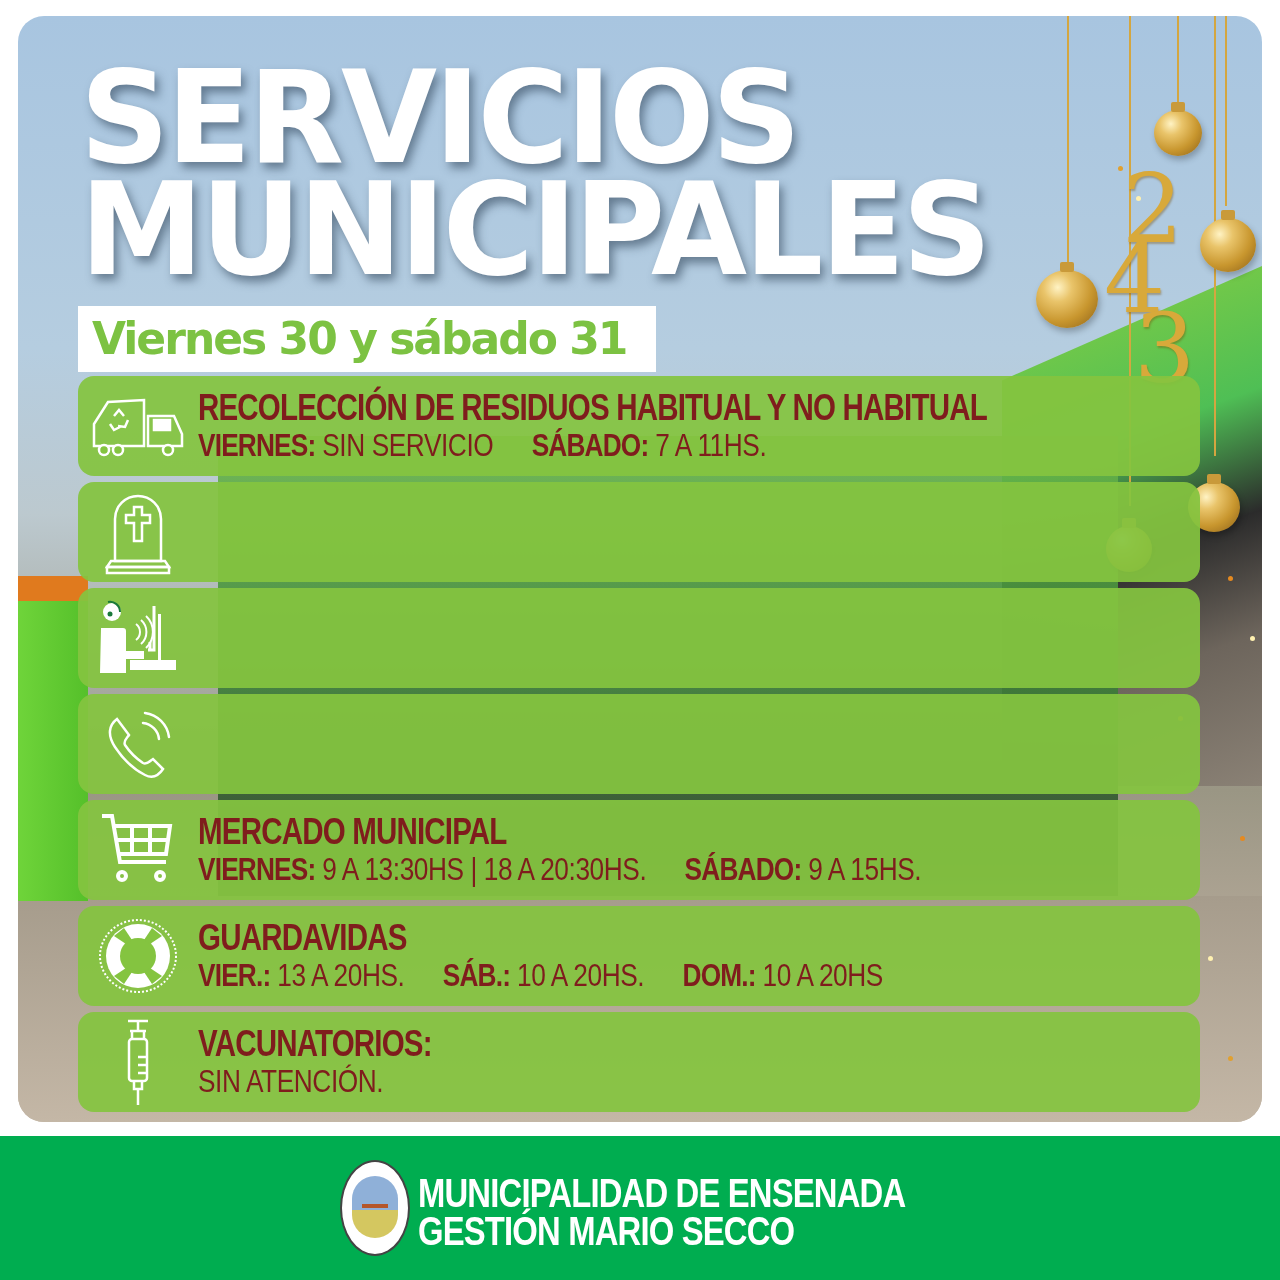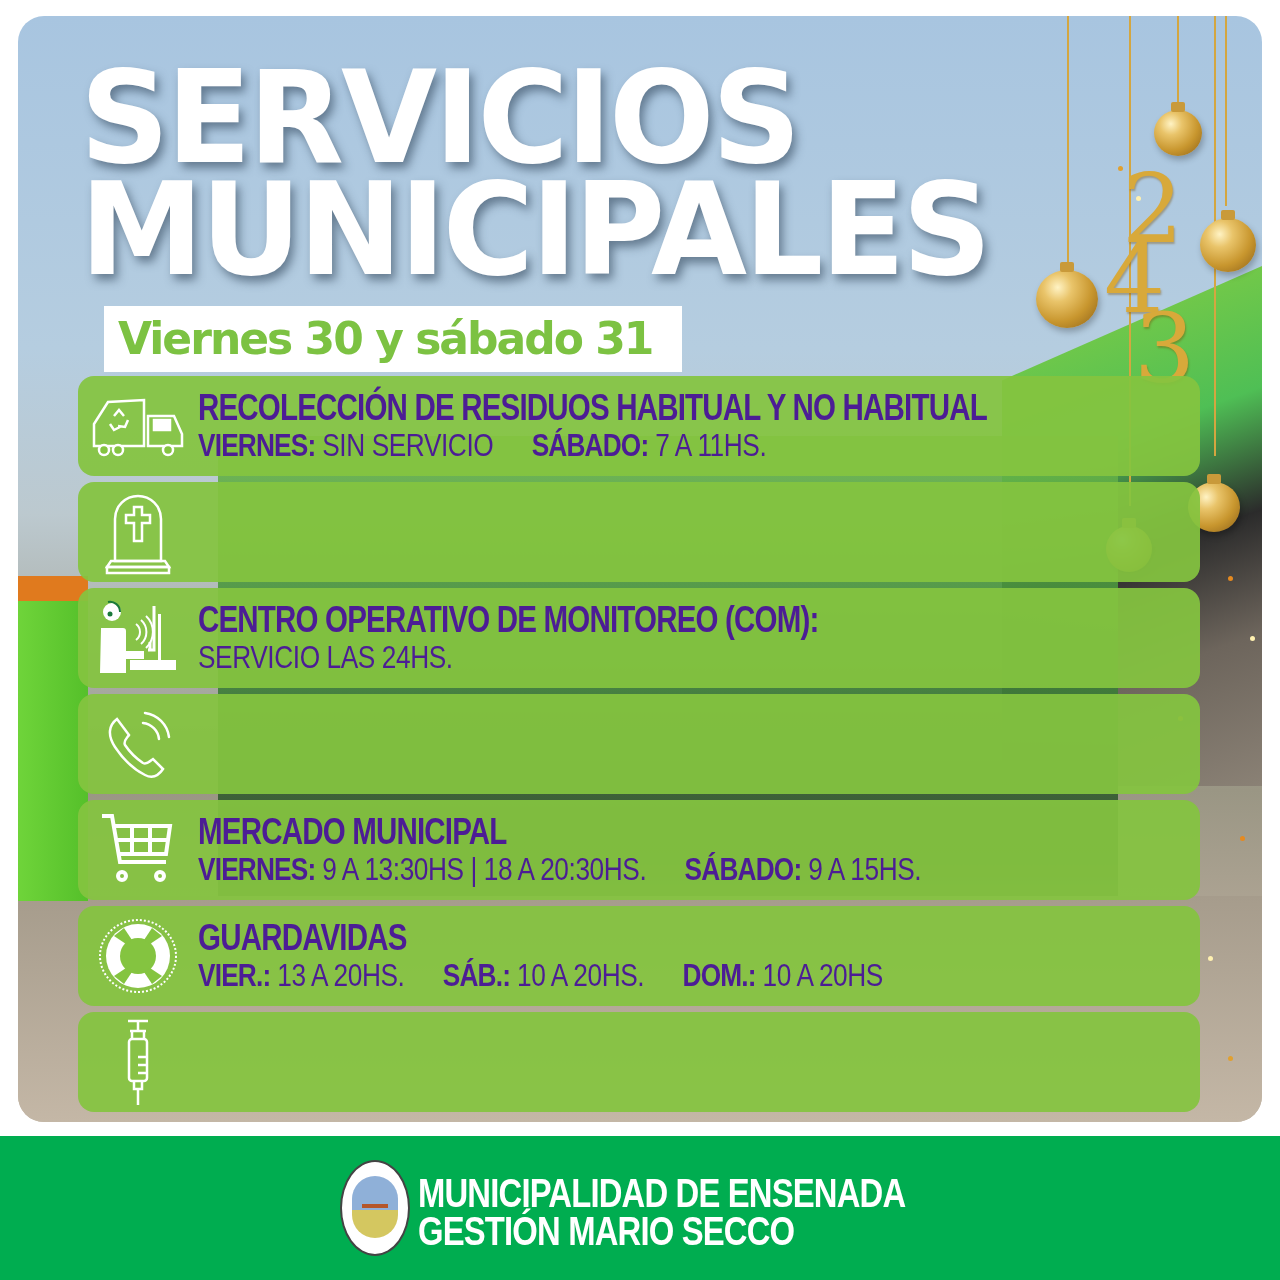--- a/index.html
+++ b/index.html
@@ -41,36 +41,36 @@
       font-family: "DejaVu Sans", sans-serif; font-weight: bold;
       font-size: 128px; line-height: 112px; letter-spacing: -3px;
       text-shadow: 4px 6px 10px rgba(40,60,80,0.55);
       transform: scaleX(0.97); transform-origin: left top;
     }
     .title .line { display: block; }
     .subtitle {
       position: absolute; left: 78px; top: 306px; height: 66px;
       background: #ffffff; padding: 0 30px 0 14px;
       color: #7cc242; font-family: "DejaVu Sans", sans-serif; font-weight: bold;
-      font-size: 44px; line-height: 66px; letter-spacing: -2px; margin-left: 26px;
+      font-size: 44px; line-height: 66px; letter-spacing: -2px;
     }
 
     
     .rows { position: absolute; left: 78px; top: 376px; width: 1122px; }
     .row {
       position: relative; height: 100px; margin-bottom: 6px;
       border-radius: 16px; background: rgba(132, 196, 64, 0.93);
       display: flex; align-items: center;
     }
     .row .icon {
       width: 120px; height: 100px; display: flex; align-items: center; justify-content: center;
       flex: 0 0 120px;
     }
     .row .icon svg { display: block; }
-    .row .text { color: #4c1d95; font-family: "Liberation Sans", sans-serif; }
+    .row .text { color: #7f1d1d; font-family: "Liberation Sans", sans-serif; }
     .row .head {
       font-weight: bold; font-size: 36px; line-height: 38px; letter-spacing: -1px;
       transform: scaleX(0.82); transform-origin: left center; white-space: nowrap;
     }
     .row .detail {
       font-size: 32px; line-height: 36px; white-space: nowrap; letter-spacing: -0.5px;
       transform: scaleX(0.82); transform-origin: left center;
     }
     .row .detail b { font-weight: bold; letter-spacing: -1px; }
     .row .detail .gap { display: inline-block; width: 30px; }
@@ -200,26 +200,20 @@
         <circle cx="14" cy="12" r="9"></circle>
         <path d="M10 2 a10 10 0 0 1 12 10" stroke="#1a7a3a" stroke-width="2" fill="none"></path>
         <circle cx="12" cy="14" r="2.5" fill="#1a7a3a"></circle>
         <path d="M3 28 h22 a3 3 0 0 1 3 3 v20 h18 v8 h-18 v14 h-26 z"></path>
         <path d="M56 6 v44 h-4 v-8 M56 50 h-6" stroke="#fff" stroke-width="3" fill="none"></path>
         <rect x="32" y="60" width="46" height="10"></rect>
         <rect x="60" y="14" width="3" height="46"></rect>
         <path d="M38 24 a10 10 0 0 1 0 16 M43 20 a16 16 0 0 1 0 24 M48 16 a22 22 0 0 1 0 32" stroke="#fff" stroke-width="2" fill="none"></path>
       </svg>
     </div>
-    <div class="text">
-      <div class="head">CENTRO OPERATIVO DE MONITOREO (COM):</div>
-      <div class="detail">
-        <span>SERVICIO LAS 24HS.</span>
-      </div>
-    </div>
   </div>
 
   <div class="row single">
     <div class="icon">
       <svg width="70" height="70" viewBox="0 0 70 70" fill="none" stroke="#fff" stroke-width="2.5" stroke-linecap="round">
         <path d="M14 10 c-8 6 -10 16 -2 28 c8 12 18 22 30 28 c8 4 14 0 18 -6 l-10 -10 c-3 2 -6 6 -10 4 c-6 -4 -14 -12 -18 -18 c-2 -4 2 -7 4 -10 z"></path>
         <path d="M40 14 a18 18 0 0 1 16 16"></path>
         <path d="M42 4 a28 28 0 0 1 24 24"></path>
       </svg>
     </div>
@@ -279,20 +273,26 @@
   <div class="row">
     <div class="icon">
       <svg width="40" height="90" viewBox="0 0 40 90" fill="none" stroke="#fff" stroke-width="2.5">
         <path d="M10 4 h20 M20 4 v10 M12 14 h16"></path>
         <path d="M14 14 v8 M26 14 v8"></path>
         <rect x="11" y="22" width="18" height="42" rx="3"></rect>
         <path d="M20 40 h9 M20 48 h9 M20 56 h9"></path>
         <path d="M16 64 v8 h8 v-8 M20 72 v16"></path>
       </svg>
     </div>
+    <div class="text">
+      <div class="head">VACUNATORIOS:</div>
+      <div class="detail">
+        <span>SIN ATENCIÓN.</span>
+      </div>
+    </div>
   </div>
 </div>
 
 <div class="footer">
   <div class="logo" title="Escudo Municipalidad de La Ensenada">
     <div class="sky"></div>
     <div class="land"></div>
     <div class="ship"></div>
   </div>
   <div class="footer-text">

